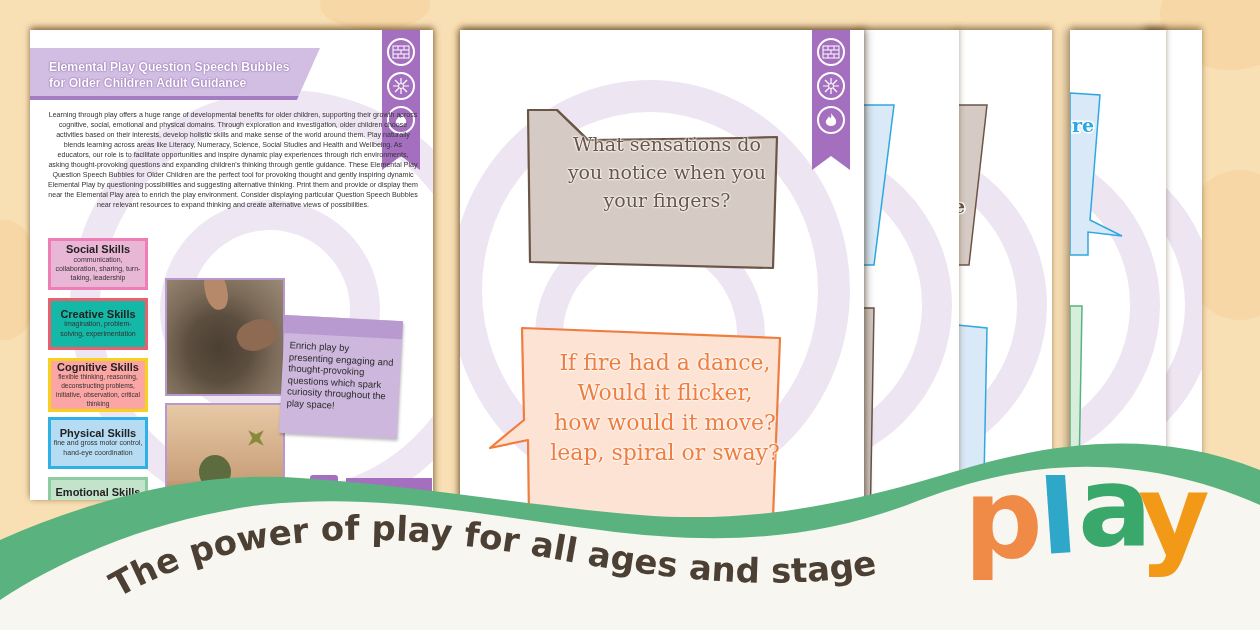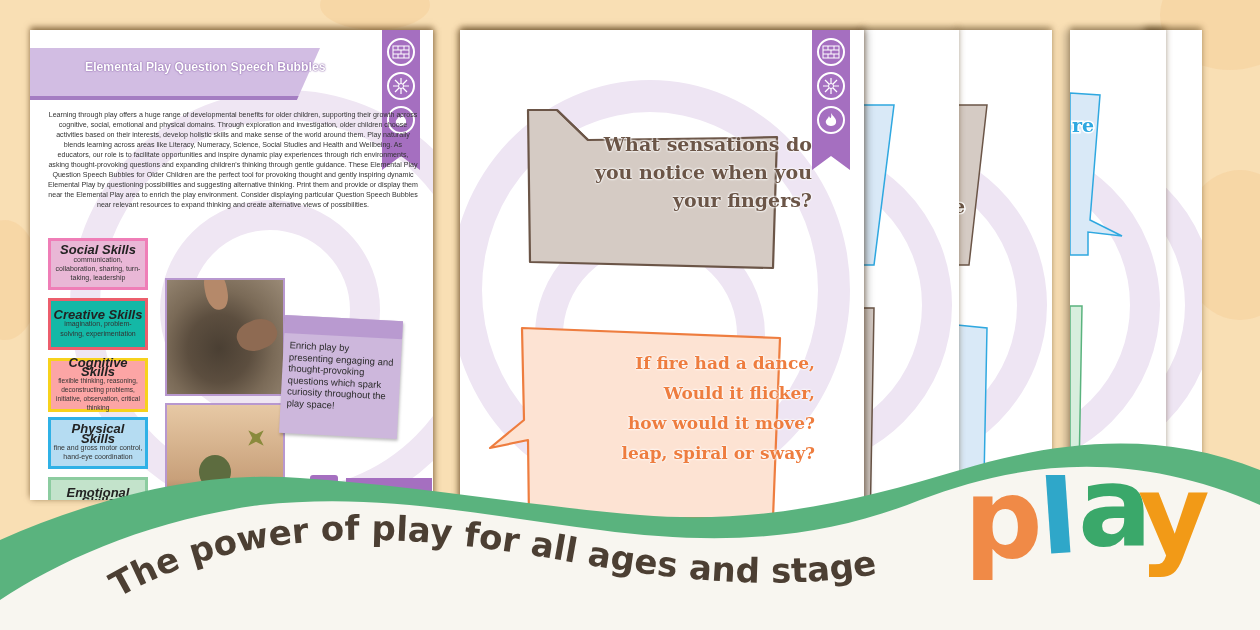--- a/index.html
+++ b/index.html
@@ -23,42 +23,41 @@
     background: #d2bde3;
     clip-path: polygon(0 0, 100% 0, 92% 100%, 0 100%);
   }
   .title-banner::after {
     content: ""; position: absolute; left: 0; right: 0; bottom: 0; height: 4px; background: #a47dc2;
   }
   .title-text {
     position: absolute; left: 19px; top: 29px; width: 260px;
     font-weight: bold; font-size: 12.2px; line-height: 16px; color: #fff;
     text-shadow: 0 0 2px #8a63a8, 0 0 1px #8a63a8;
-    margin-left: 36px;
   }
   .ribbon {
     position: absolute; width: 38px; background: #a56fc0;
     clip-path: polygon(0 0, 100% 0, 100% 100%, 50% 90%, 0 100%);
     display: flex; flex-direction: column; align-items: center; gap: 6px; padding-top: 8px;
   }
   .badge {
     width: 28px; height: 28px; border-radius: 50%;
     border: 2px solid #fff; color: #fff; font-size: 4.5px; font-weight: bold;
     display: flex; align-items: center; justify-content: center; text-align: center; line-height: 5px;
   }
   .intro-text {
     position: absolute; left: 18px; top: 80px; width: 370px;
     font-size: 7.1px; line-height: 10px; color: #333; text-align: center;
   }
   .skill {
     position: absolute; left: 18px; width: 100px; height: 52px;
     border: 3px solid; text-align: center; font-size: 7px; line-height: 9.4px; color: #333;
     display: flex; flex-direction: column; justify-content: center; padding: 0 2px;
   }
-  .skill b { font-size: 13px; color: #222; font-style: italic; }
+  .skill b { font-size: 11px; color: #222; }
   .photo { position: absolute; border: 2px solid #b898cf; overflow: hidden; }
   .photo-soil { left: 135px; top: 248px; width: 120px; height: 118px;
     background: radial-gradient(ellipse at 45% 60%, #4a3f33 0%, #5c4e3f 35%, #7a6a57 60%, #9a8a76 100%); }
   .hand { position: absolute; background: #b5896a; border-radius: 40% 50% 40% 50%; }
   .photo-sky { left: 135px; top: 373px; width: 120px; height: 110px;
     background: linear-gradient(#e7c9a5, #c8a07a 70%, #8a6a4e); }
   .note {
     position: absolute; left: 252px; top: 288px; width: 118px; height: 118px;
     background: #cdb7dc; transform: rotate(3deg);
     box-shadow: 1px 2px 3px rgba(0,0,0,.25);
@@ -82,28 +81,28 @@
   .stub { position: absolute; }
 
   
   .front-sheet {
     position: absolute; left: 460px; top: 30px; width: 404px; height: 500px;
     background: #fff; overflow: hidden;
     box-shadow: 0 -3px 6px rgba(80,50,10,.55), 3px 0 8px rgba(0,0,0,.25), -3px 0 6px rgba(80,50,10,.3);
   }
   .bubble-svg { position: absolute; left: 0; top: 0; }
   .q-text {
-    position: absolute; text-align: right; font-family: "DejaVu Serif", serif; font-weight: bold;
+    position: absolute; text-align: center; font-family: "DejaVu Serif", serif; font-weight: normal;
   }
   .q1 {
     left: 62px; top: 100px; width: 290px; font-size: 19px; line-height: 28px; color: #6b5547;
     text-shadow: 0 0 2px #fff, 0 0 2px #fff, 0 0 3px #fff;
   }
   .q2 {
-    left: 55px; top: 318px; width: 300px; font-size: 17px; line-height: 30px; color: #ee7d3f;
+    left: 55px; top: 318px; width: 300px; font-size: 22px; line-height: 30px; color: #ee7d3f;
     text-shadow: 0 0 2px #fff, 0 0 2px #fff, 0 0 3px #fff;
   }
 
   
   .wave-svg { position: absolute; left: 0; top: 0; }
   .tagline-svg { position: absolute; left: 0; top: 0; }
   .logo {
     position: absolute; left: 960px; top: 475px; width: 250px; height: 120px;
   }
 </style>
@@ -115,20 +114,21 @@
 <div class="bg-blob" style="left:1180px;top:170px;width:120px;height:150px;"></div>
 <div class="bg-blob" style="left:-30px;top:220px;width:70px;height:120px;"></div>
 
 <div class="sheet-left">
   <div class="spiral-bg" style="left:40px;top:60px;width:430px;height:430px;"></div>
   <div class="spiral-bg" style="left:130px;top:170px;width:220px;height:220px;"></div>
 
   <div class="title-banner"></div>
   <div class="title-text">
     <div>Elemental Play Question Speech Bubbles</div>
+    <div>for Older Children Adult Guidance</div>
   </div>
 
   <div class="ribbon" style="left:352px;top:0;height:140px;">
     <div class="badge">
       <svg width="18" height="14" viewBox="0 0 18 14">
           <g stroke="#fff" stroke-width="1" fill="none">
             <rect x="1" y="1" width="16" height="12"></rect>
             <line x1="1" y1="5" x2="17" y2="5"></line>
             <line x1="1" y1="9" x2="17" y2="9"></line>
             <line x1="6" y1="1" x2="6" y2="5"></line>

